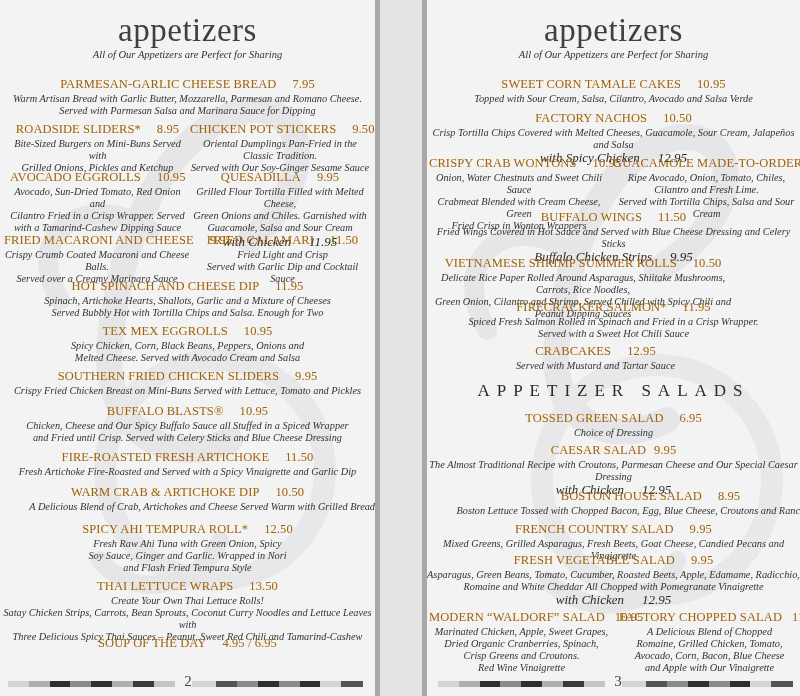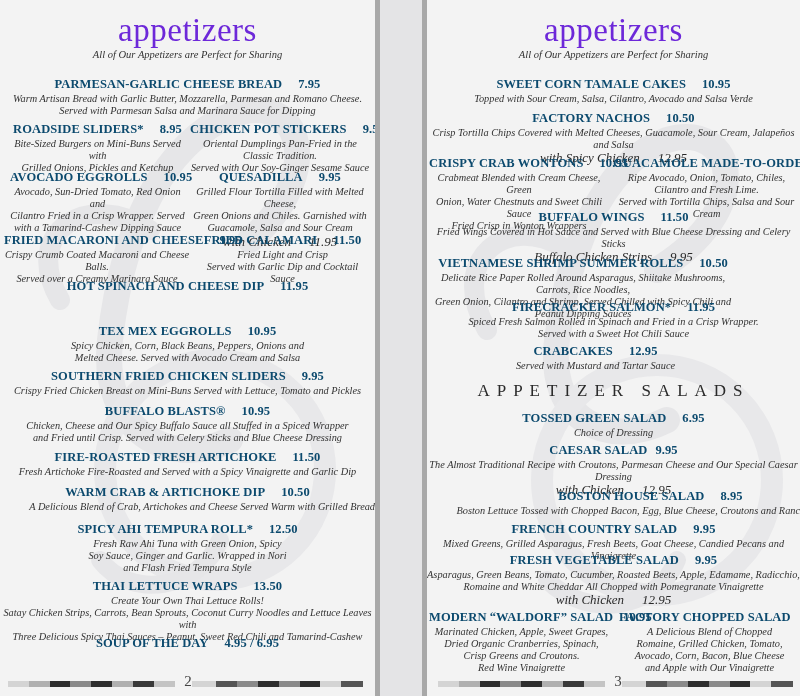--- a/index.html
+++ b/index.html
@@ -7,23 +7,23 @@
   body { position: relative; font-family: "Liberation Serif", "DejaVu Serif", serif; color: #2a2a2a; }
   .page { position: absolute; top: 0; height: 696px; background: #f3f3f3; overflow: hidden; }
   #page-left { left: 0; width: 375px; }
   #page-right { left: 427px; width: 373px; }
   .gutter { position: absolute; top: 0; left: 375px; width: 52px; height: 696px; background: #e4e4e6; }
   .gutter .edge { position: absolute; top: 0; width: 5px; height: 696px; background: #a8a8a8; }
   .gutter .edge.l { left: 0; }
   .gutter .edge.r { right: 0; }
   .watermark { position: absolute; left: 0; top: 0; pointer-events: none; }
   .block { position: absolute; text-align: center; line-height: 1; }
-  .title { font-size: 33px; color: #6d28d9; letter-spacing: 0.5px; }
+  .title { font-size: 33px; color: #404040; letter-spacing: 0.5px; }
   .tagline { font-size: 10.5px; font-style: italic; color: #333; }
-  .name { font-size: 12.5px; color: #0c4a6e; letter-spacing: 0.1px; white-space: nowrap; font-weight: bold; }
+  .name { font-size: 12.5px; color: #a16207; letter-spacing: 0.1px; white-space: nowrap; }
   .name .price { margin-left: 16px; }
   .desc { font-size: 10.3px; font-style: italic; color: #333; line-height: 12px; }
   .addon { font-size: 13px; font-style: italic; color: #2a2a2a; white-space: nowrap; }
   .addon .price { margin-left: 18px; }
   .section { font-size: 17px; letter-spacing: 7px; color: #2a2a2a; white-space: nowrap; }
   .footer-bar { position: absolute; height: 6px; display: flex; }
   .footer-bar span { display: block; height: 6px; }
   .page-num { position: absolute; font-size: 15px; color: #444; text-align: center; width: 20px; }
 </style>
 </head>
@@ -94,20 +94,24 @@
   <div class="block" style="left:195px;width:175px;top:234px;">
     <div class="name"><span>FRIED CALAMARI</span><span class="price">11.50</span></div>
     <div class="desc" style="margin-top:2px;">
         <div>Fried Light and Crisp</div>
         <div>Served with Garlic Dip and Cocktail Sauce</div>
       </div>
   </div>
 
   <div class="block" style="left:0;width:375px;top:280px;">
     <div class="name"><span>HOT SPINACH AND CHEESE DIP</span><span class="price">11.95</span></div>
+    <div class="desc" style="margin-top:2px;">
+        <div>Spinach, Artichoke Hearts, Shallots, Garlic and a Mixture of Cheeses</div>
+        <div>Served Bubbly Hot with Tortilla Chips and Salsa. Enough for Two</div>
+      </div>
   </div>
 
   <div class="block" style="left:0;width:375px;top:325px;">
     <div class="name"><span>TEX MEX EGGROLLS</span><span class="price">10.95</span></div>
     <div class="desc" style="margin-top:2px;">
         <div>Spicy Chicken, Corn, Black Beans, Peppers, Onions and</div>
         <div>Melted Cheese. Served with Avocado Cream and Salsa</div>
       </div>
   </div>
 
@@ -212,22 +216,22 @@
     <div class="name"><span>FACTORY NACHOS</span><span class="price">10.50</span></div>
     <div class="desc" style="margin-top:2px;">
         <div>Crisp Tortilla Chips Covered with Melted Cheeses, Guacamole, Sour Cream, Jalapeños and Salsa</div>
       </div>
     <div class="addon" style="margin-top:0px;"><span>with Spicy Chicken</span><span class="price">12.95</span></div>
   </div>
 
   <div class="block" style="left:2px;width:180px;top:157px;">
     <div class="name"><span>CRISPY CRAB WONTONS</span><span class="price">10.95</span></div>
     <div class="desc" style="margin-top:2px;">
+        <div>Onion, Water Chestnuts and Sweet Chili Sauce</div>
         <div>Crabmeat Blended with Cream Cheese, Green</div>
-        <div>Onion, Water Chestnuts and Sweet Chili Sauce</div>
         <div>Fried Crisp in Wonton Wrappers</div>
       </div>
   </div>
 
   <div class="block" style="left:186px;width:187px;top:157px;">
     <div class="name"><span>GUACAMOLE MADE-TO-ORDER</span></div>
     <div class="desc" style="margin-top:2px;">
         <div>Ripe Avocado, Onion, Tomato, Chiles,</div>
         <div>Cilantro and Fresh Lime.</div>
         <div>Served with Tortilla Chips, Salsa and Sour Cream</div>

